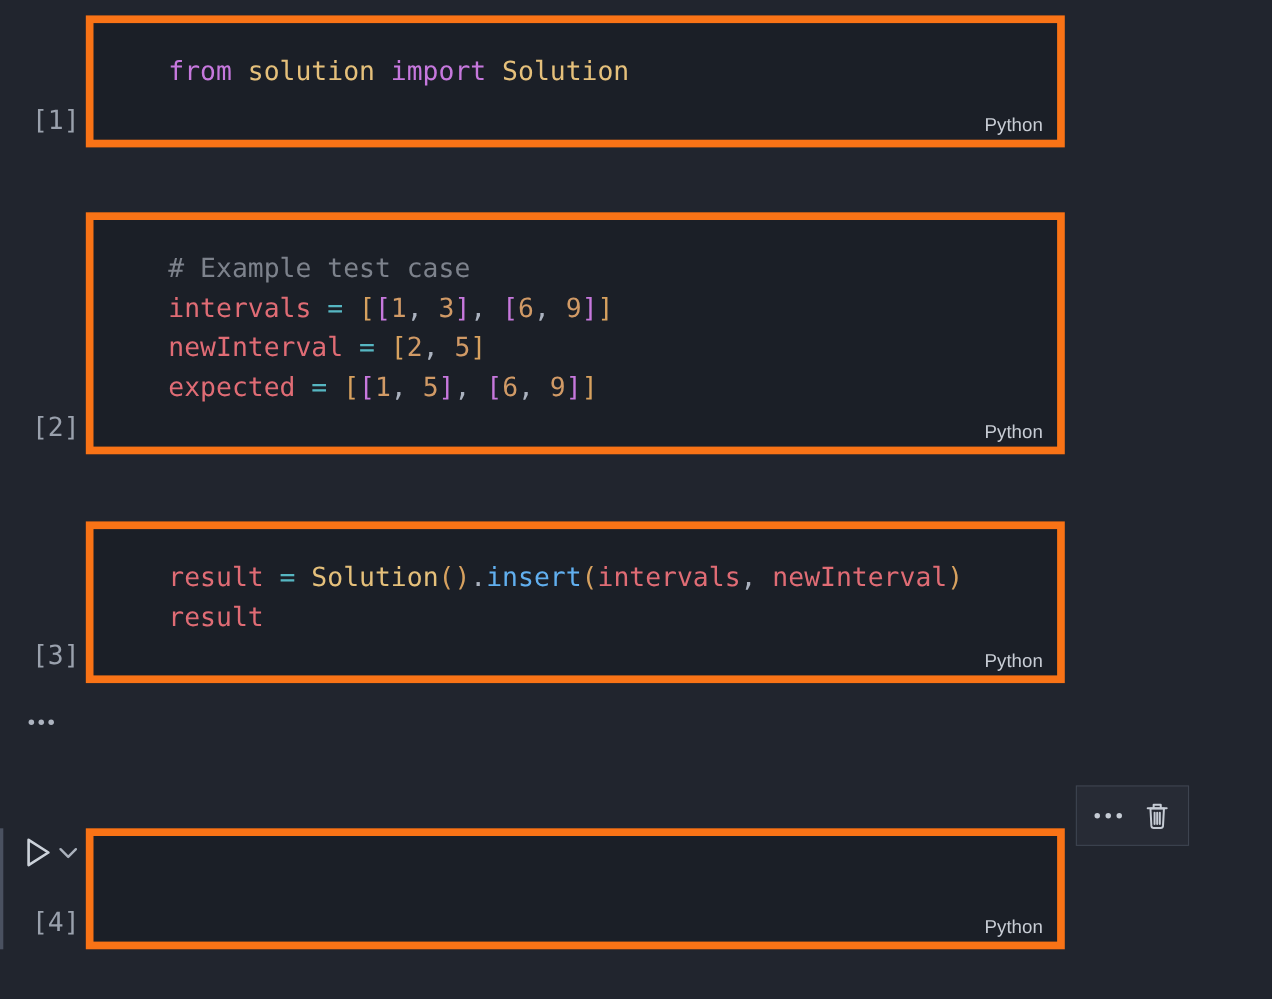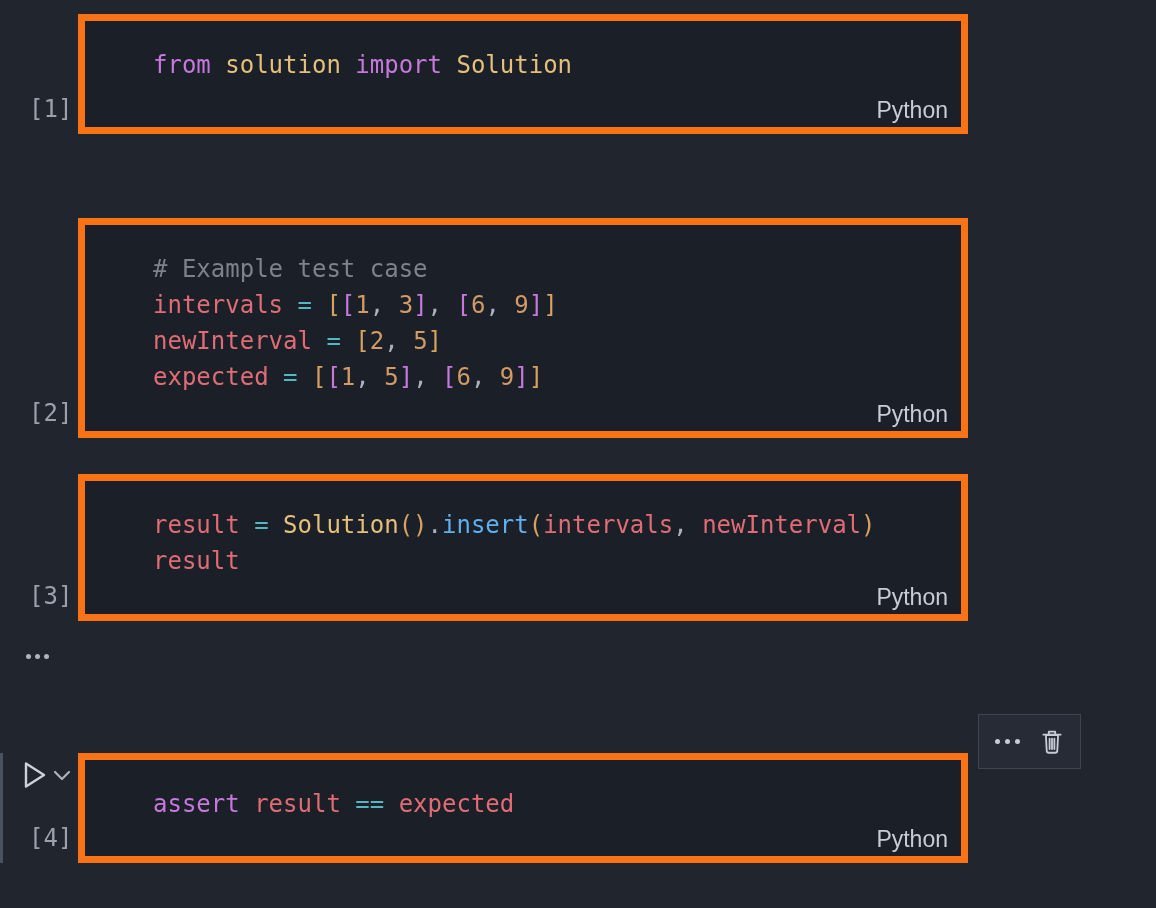--- a/index.html
+++ b/index.html
@@ -6,29 +6,29 @@
   body{
     width:1156px;height:908px;position:relative;overflow:hidden;
     background:#21252e;
     font-family:"DejaVu Sans Mono","Liberation Mono",monospace;
   }
   .cell{
     position:absolute;left:78px;width:890px;box-sizing:border-box;
     background:#1b1f27;border:7px solid #f97316;
   }
   #cell-1{top:14px;height:120px;}
-  #cell-2{top:193px;height:220px;margin-top:25px;}
+  #cell-2{top:193px;height:220px;}
   #cell-3{top:474px;height:147px;}
   #cell-4{top:753px;height:110px;}
   .editor{padding:26px 0 0 68px;font-size:24px;line-height:36px;}
   .code-line{white-space:pre;height:36px;}
   .lang-label{
     position:absolute;right:13px;bottom:3px;
     font-family:"Liberation Sans","DejaVu Sans",sans-serif;
-    font-size:23px;color:#c8cdd5;cursor:pointer;
+    font-size:17px;color:#c8cdd5;cursor:pointer;
   }
   .exec-count{
     position:absolute;left:-56px;bottom:4px;
     font-size:24px;color:#9aa1ad;
   }
   
   .output-row{position:absolute;left:0;top:638px;width:1156px;height:40px;}
   .output-collapse{position:absolute;left:26px;top:16px;width:26px;height:6px;cursor:pointer;}
   .dot3{width:5px;height:5px;border-radius:50%;background:#adb4c0;
         box-shadow:9px 0 0 #adb4c0,18px 0 0 #adb4c0;}
@@ -109,18 +109,15 @@
   </svg>
 </button>
 <button class="run-dropdown">
   <svg width="20" height="16" viewBox="0 0 20 16" fill="none">
     <path d="M3 4 L10 11 L17 4" stroke="#aab1bc" stroke-width="2.2" stroke-linecap="round" stroke-linejoin="round"></path>
   </svg>
 </button>
 <div class="focus-bar"></div>
 
 <div class="cell" id="cell-4">
-  <div class="editor">
-      <div class="code-line"><span style="color: rgb(198, 120, 221);">assert</span><span style="color: rgb(171, 178, 191);"> </span><span style="color: rgb(224, 108, 117);">result</span><span style="color: rgb(171, 178, 191);"> </span><span style="color: rgb(86, 182, 194);">==</span><span style="color: rgb(171, 178, 191);"> </span><span style="color: rgb(224, 108, 117);">expected</span></div>
-    </div>
   <div class="exec-count">[4]</div>
   <div class="lang-label">Python</div>
 </div>
 
 </body></html>

